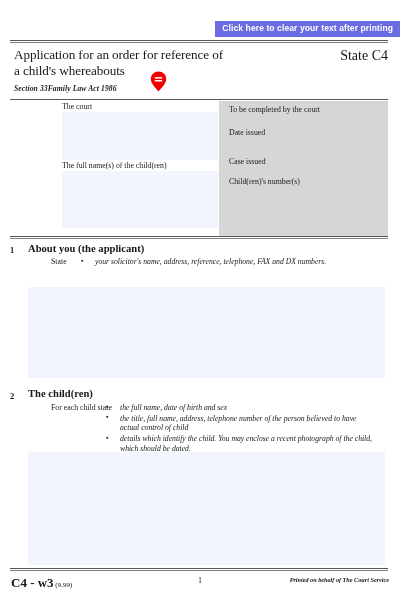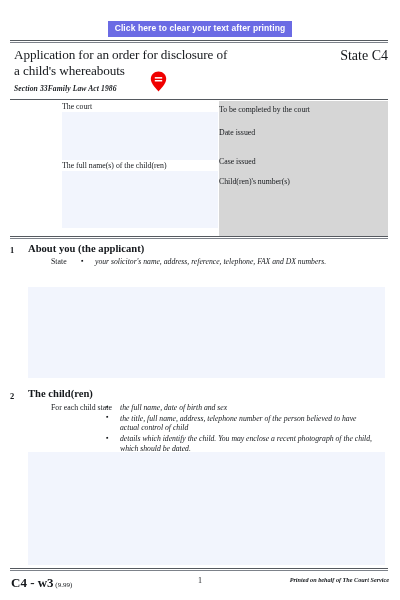--- a/index.html
+++ b/index.html
@@ -19,21 +19,21 @@
     background: #ffffff;
   }
 
   
   .clear-btn-row {
     position: absolute;
     left: 0; top: 21px;
     width: 400px;
     height: 16px;
     display: flex;
-    justify-content: center;
+    justify-content: flex-end;
   }
   .clear-btn {
     background: #6b6be4;
     color: #ffffff;
     font-family: "Liberation Sans", sans-serif;
     font-size: 8.5px;
     font-weight: bold;
     letter-spacing: .1px;
     padding: 2px 7px 3px 7px;
     border: 0;
@@ -128,21 +128,21 @@
     background: #f2f5fd;
     width: 198px;
     margin-left: 4px;
   }
   .court-input { height: 48px; }
   .child-input { height: 57px; }
 
   .right-label {
     font-size: 7.8px;
     color: #15181c;
-    padding-left: 0;
+    padding-left: 10px;
   }
   .rl1 { position: absolute; top: 4px; }
   .rl2 { position: absolute; top: 27px; }
   .rl3 { position: absolute; top: 56px; }
   .rl4 { position: absolute; top: 76px; }
 
   
   .sec-num {
     position: absolute;
     font-family: "Liberation Serif", serif;
@@ -231,21 +231,21 @@
 
 <div id="page">
 
   <div class="clear-btn-row">
     <button class="clear-btn">Click here to clear your text after printing</button>
   </div>
 
   <div class="rule-top"></div>
 
   <div class="title-block">
-    <div class="title-line">Application for an order for disclosure of</div>
+    <div class="title-line">Application for an order for reference of</div>
     <div class="title-line">a child's whereabouts</div>
     <div class="subtitle">Section 33Family Law Act 1986</div>
   </div>
   <div class="form-no">State C4</div>
 
   <span class="pin-icon">
     <svg width="17" height="21" viewBox="0 0 17 21" aria-hidden="true">
       <path d="M8.5 0.6 C4.1 0.6 0.8 3.9 0.8 8.1 C0.8 12.4 6.2 18.2 8.5 20.4 C10.8 18.2 16.2 12.4 16.2 8.1 C16.2 3.9 12.9 0.6 8.5 0.6 Z" fill="#f00000"></path>
       <rect x="4.8" y="6.1" width="7.4" height="1.5" fill="#ffffff"></rect>
       <rect x="4.8" y="9.0" width="7.4" height="1.5" fill="#ffffff"></rect>

